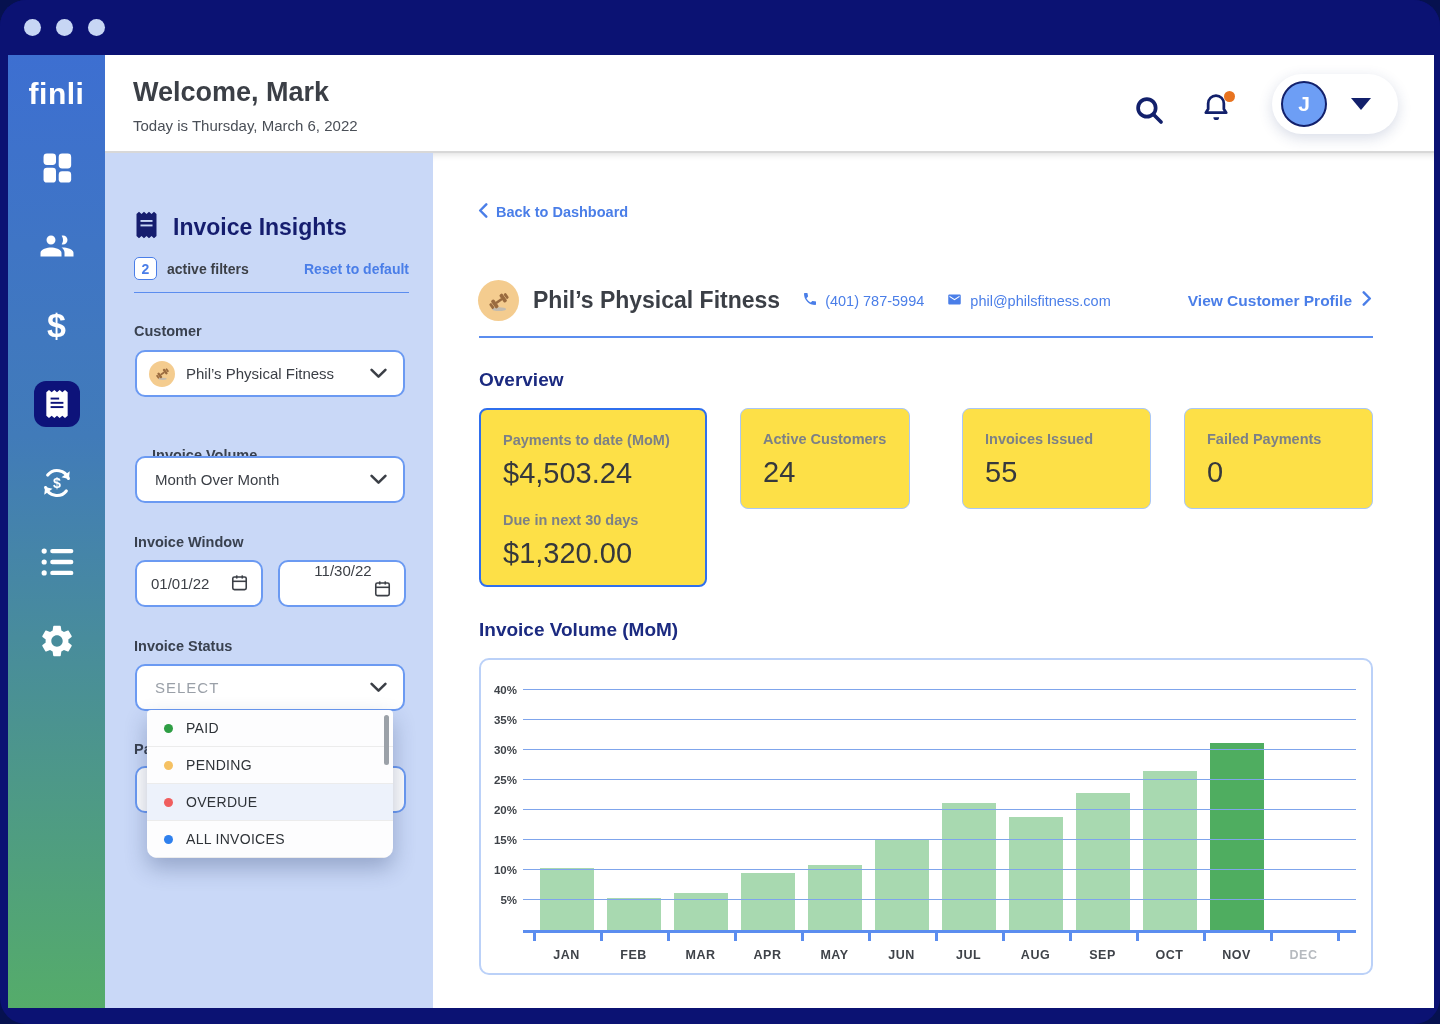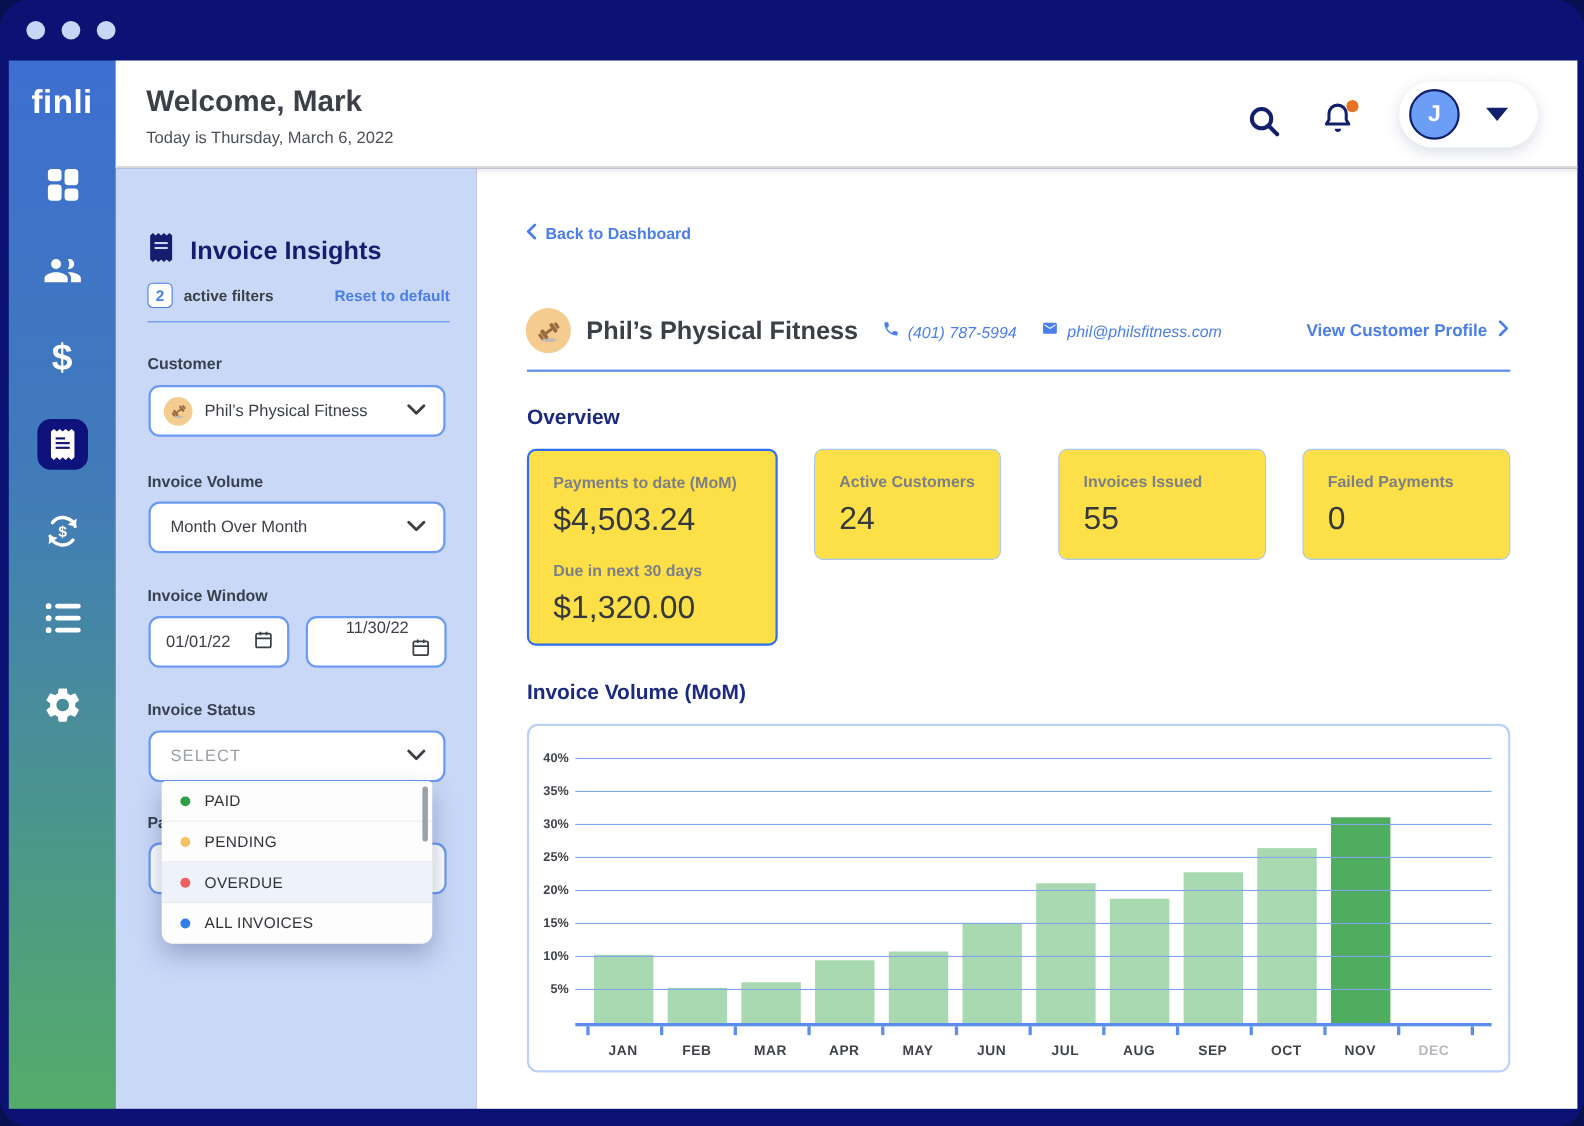--- a/index.html
+++ b/index.html
@@ -53,21 +53,21 @@
   .status-dot { width:9px; height:9px; border-radius:50%; flex-shrink:0; }
   .menu-label { font-size:14px; color:#2F3338; letter-spacing:0.3px; }
   .menu-scrollbar { position:absolute; right:4px; top:5px; width:5px; height:50px; border-radius:3px; background:#9BA1A8; }
 
   
   .main { position:absolute; left:433px; top:153px; width:1001px; height:855px; background:#fff; box-shadow:inset 0 8px 8px -8px rgba(0,0,0,.18); }
   .back-link { position:absolute; left:45px; top:50px; display:flex; align-items:center; gap:8px; font-size:14.5px; font-weight:bold; color:#4A7EE8; cursor:pointer; }
   .cust-row { position:absolute; left:45px; top:127px; width:894px; display:flex; align-items:center; }
   .cust-avatar { width:41px; height:41px; border-radius:50%; background:#F4CC8F; display:flex; align-items:center; justify-content:center; }
   .cust-name { font-size:23px; font-weight:bold; color:#3B3F46; margin-left:14px; }
-  .contact { display:flex; align-items:flex-end; gap:7px; font-size:14.5px; color:#4A7EE8; margin-left:22px; cursor:pointer;font-style:italic; }
+  .contact { display:flex; align-items:center; gap:7px; font-size:14.5px; color:#4A7EE8; margin-left:22px; cursor:pointer; }
   .profile-link { margin-left:auto; display:flex; align-items:center; gap:10px; font-size:15.5px; font-weight:bold; color:#4A7EE8; cursor:pointer; }
   .cust-divider { position:absolute; left:46px; top:183px; width:894px; border-top:2.5px solid #5B8DEF; }
   .section-title { position:absolute; left:46px; font-size:19px; font-weight:bold; color:#1B2A80; }
 
   .card { position:absolute; background:#fde047; border:1.5px solid #A9C7F7; border-radius:8px; padding:22px 0 0 22px; }
   .card.primary { border:2px solid #2F6FED; }
   .card-label { font-size:14.5px; font-weight:bold; color:#7C8086; }
   .card-value { font-size:29px; color:#35383D; margin-top:9px; }
   .card .second { margin-top:22px; }
 
@@ -228,21 +228,21 @@
           </svg>
       </span>
       <span style="margin-left:11px;">Phil’s Physical Fitness</span>
       <span class="chev">
         <svg width="17" height="11" viewBox="0 0 16 10" fill="none">
             <path d="M1.5 1.5 8 8 14.5 1.5" stroke="#3B3F46" stroke-width="2.4" stroke-linecap="round" stroke-linejoin="round"></path>
           </svg>
       </span>
     </div>
 
-    <div class="field-label" style="top:278px;">Invoice Volume</div>
+    <div class="field-label" style="top:294px;margin-left:18px;">Invoice Volume</div>
     <div class="input-box" style="left:30px; top:303px; width:270px; height:47px; padding:0 16px 0 18px;">
       <span>Month Over Month</span>
       <span class="chev">
         <svg width="17" height="11" viewBox="0 0 16 10" fill="none">
             <path d="M1.5 1.5 8 8 14.5 1.5" stroke="#3B3F46" stroke-width="2.4" stroke-linecap="round" stroke-linejoin="round"></path>
           </svg>
       </span>
     </div>
 
     <div class="field-label" style="top:381px;">Invoice Window</div>

